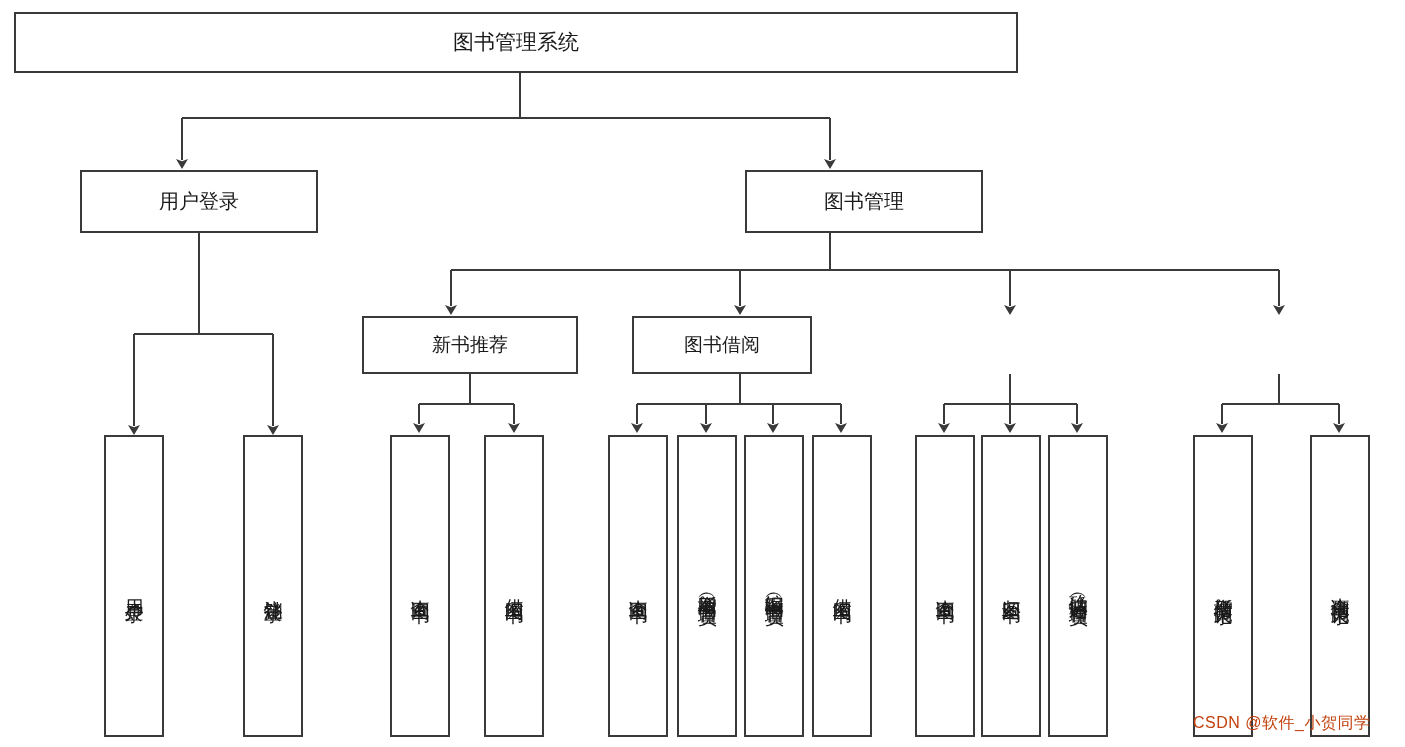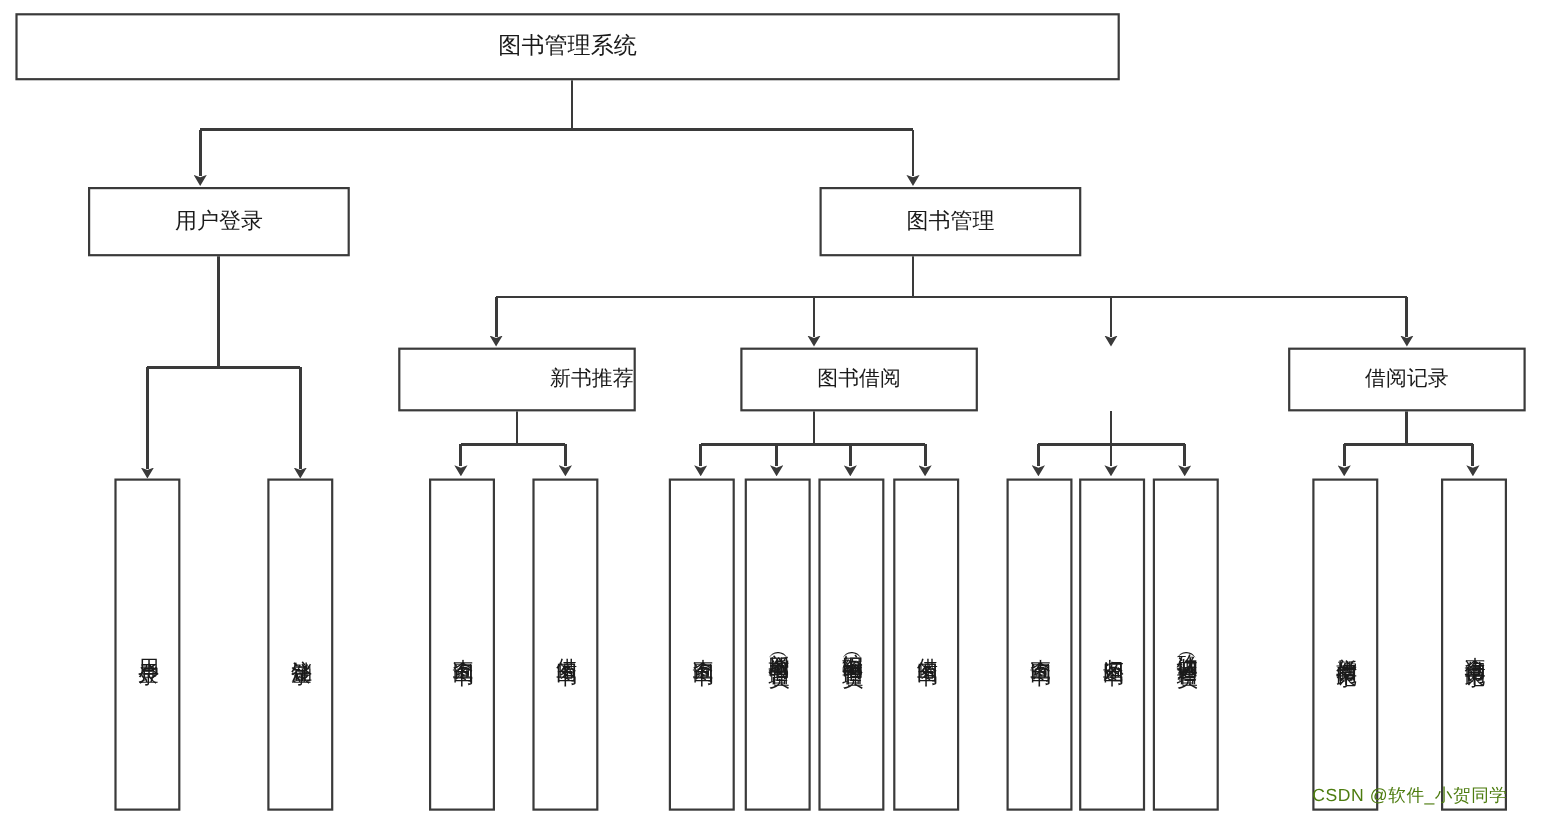--- a/index.html
+++ b/index.html
@@ -57,21 +57,21 @@
   }
   .node.leaf .lbl {
     writing-mode: vertical-rl;
     text-orientation: upright;
   }
   #watermark {
     position: absolute;
     left: 1193px;
     top: 713px;
     font-size: 16px;
-    color: #4d7c0f;
+    color: #c2410c;
     white-space: nowrap;
     letter-spacing: 0.5px;
   }
 </style>
 </head>
 <body>
 
 <div id="stage">
 
   <svg id="wires" viewBox="0 0 1405 747" width="1405" height="747" xmlns="http://www.w3.org/2000/svg">
@@ -130,28 +130,25 @@
     <span class="lbl">图书管理系统</span>
   </div>
 
   <div class="node lvl2" style="left:80px; top:170px; width:238px; height:63px;">
     <span class="lbl">用户登录</span>
   </div>
   <div class="node lvl2" style="left:711px; top:170px; width:238px; height:63px;margin-left:34px;">
     <span class="lbl">图书管理</span>
   </div>
 
-  <div class="node lvl3" style="left:362px; top:316px; width:216px; height:58px;justify-content:flex-end;">
+  <div class="node lvl3" style="left:362px; top:316px; width:216px; height:58px;">
     <span class="lbl">新书推荐</span>
   </div>
-  <div class="node lvl3" style="left:632px; top:316px; width:216px; height:58px;margin-left:41px;">
+  <div class="node lvl3" style="left:632px; top:316px; width:180px; height:58px;">
     <span class="lbl">图书借阅</span>
-  </div>
-  <div class="node lvl3" style="left:1171px; top:316px; width:216px; height:58px;">
-    <span class="lbl">借阅记录</span>
   </div>
 
   <div class="node leaf" style="left:104px; top:435px; width:60px; height:302px;">
     <span class="lbl">用户登录</span>
   </div>
   <div class="node leaf" style="left:243px; top:435px; width:60px; height:302px;">
     <span class="lbl">注销登录</span>
   </div>
 
   <div class="node leaf" style="left:390px; top:435px; width:60px; height:302px;">

